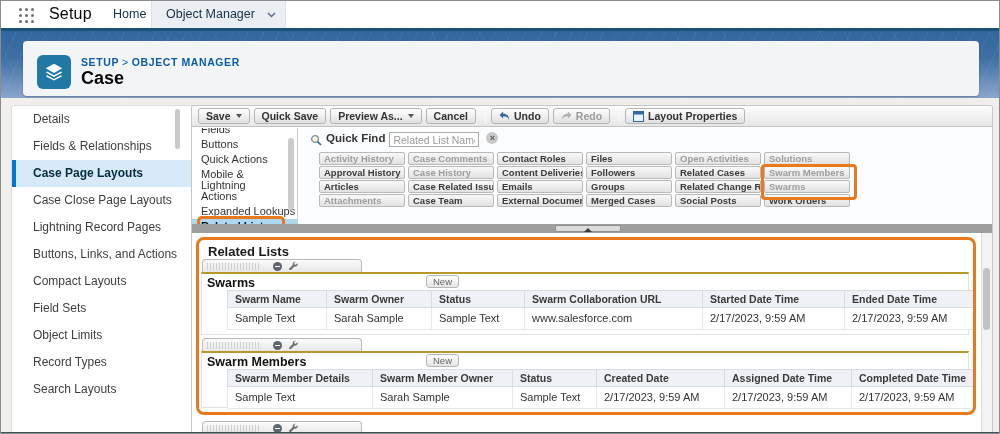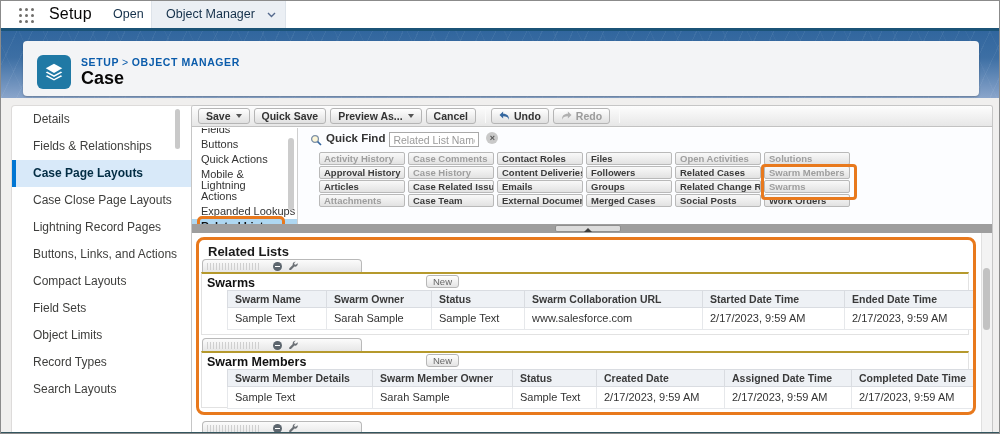--- a/index.html
+++ b/index.html
@@ -146,21 +146,21 @@
       <i></i>
       <i></i>
       <i></i>
       <i></i>
       <i></i>
       <i></i>
       <i></i>
       <i></i>
   </div>
   <div class="abs setup-title">Setup</div>
-  <div class="abs tab-home">Open</div>
+  <div class="abs tab-home">Home</div>
   <div class="abs tab-om">
     <span>Object Manager</span>
     <span class="chev">
       <svg width="9" height="6" viewBox="0 0 9 6">
           <path d="M1 1 L4.5 4.5 L8 1" fill="none" stroke="#54698d" stroke-width="1.4"></path>
         </svg>
     </span>
   </div>
 </div>
 <div class="abs navline"></div>
@@ -220,20 +220,29 @@
     </div>
     <div class="btn disabled">
       <span class="icon9">
         <svg width="11" height="10" viewBox="0 0 12 11">
             <path d="M7.5 0.5 L7.5 3 C3 3 1 5.5 1 9.5 C2.2 6.8 4 5.8 7.5 5.8 L7.5 8.3 L11.5 4.4 Z" fill="#b0b0b0"></path>
           </svg>
       </span>
       <span>Redo</span>
     </div>
     <div class="tsep"></div>
+    <div class="btn">
+      <span class="icon9">
+        <svg width="11" height="11" viewBox="0 0 11 11">
+            <rect x="0.5" y="0.5" width="10" height="10" fill="#eaf3fb" stroke="#35679f"></rect>
+            <rect x="0.5" y="0.5" width="10" height="3" fill="#35679f"></rect>
+          </svg>
+      </span>
+      <span>Layout Properties</span>
+    </div>
   </div>
 
   <div class="palette">
     <div class="pal-left">
       <div class="pal-item clip">Fields</div>
       <div class="pal-item">Buttons</div>
       <div class="pal-item">Quick Actions</div>
       <div class="pal-item" style="width:92px;">Mobile &amp; Lightning Actions</div>
       <div class="pal-item">Expanded Lookups</div>
       <div class="pal-item selected">

